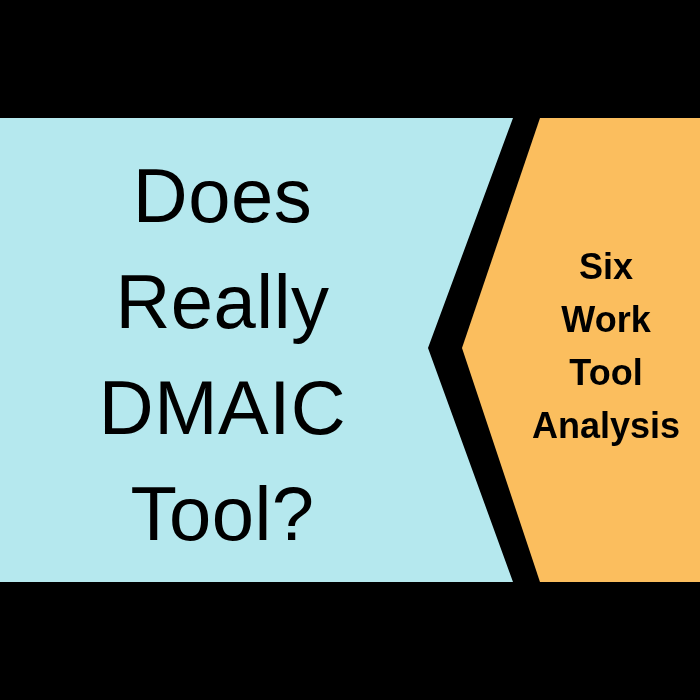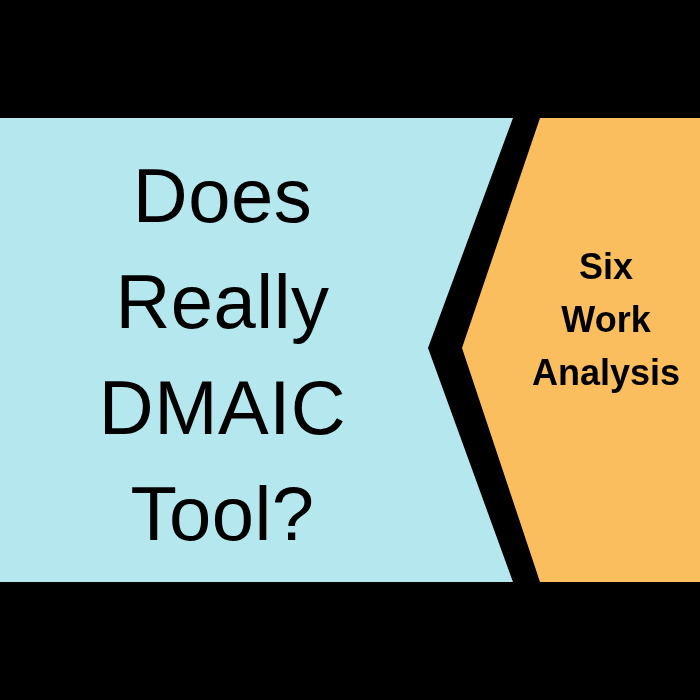--- a/index.html
+++ b/index.html
@@ -84,16 +84,17 @@
   <div id="left-text">
     <span class="hl-line">Does</span>
     <span class="hl-line">Really</span>
     <span class="hl-line">DMAIC</span>
     <span class="hl-line">Tool?</span>
   </div>
 
   <div id="right-text">
     <span class="rl-line">Six</span>
     <span class="rl-line">Work</span>
+    <span class="rl-line">Tool</span>
     <span class="rl-line">Analysis</span>
   </div>
 
 </div>
 
 </body></html>

